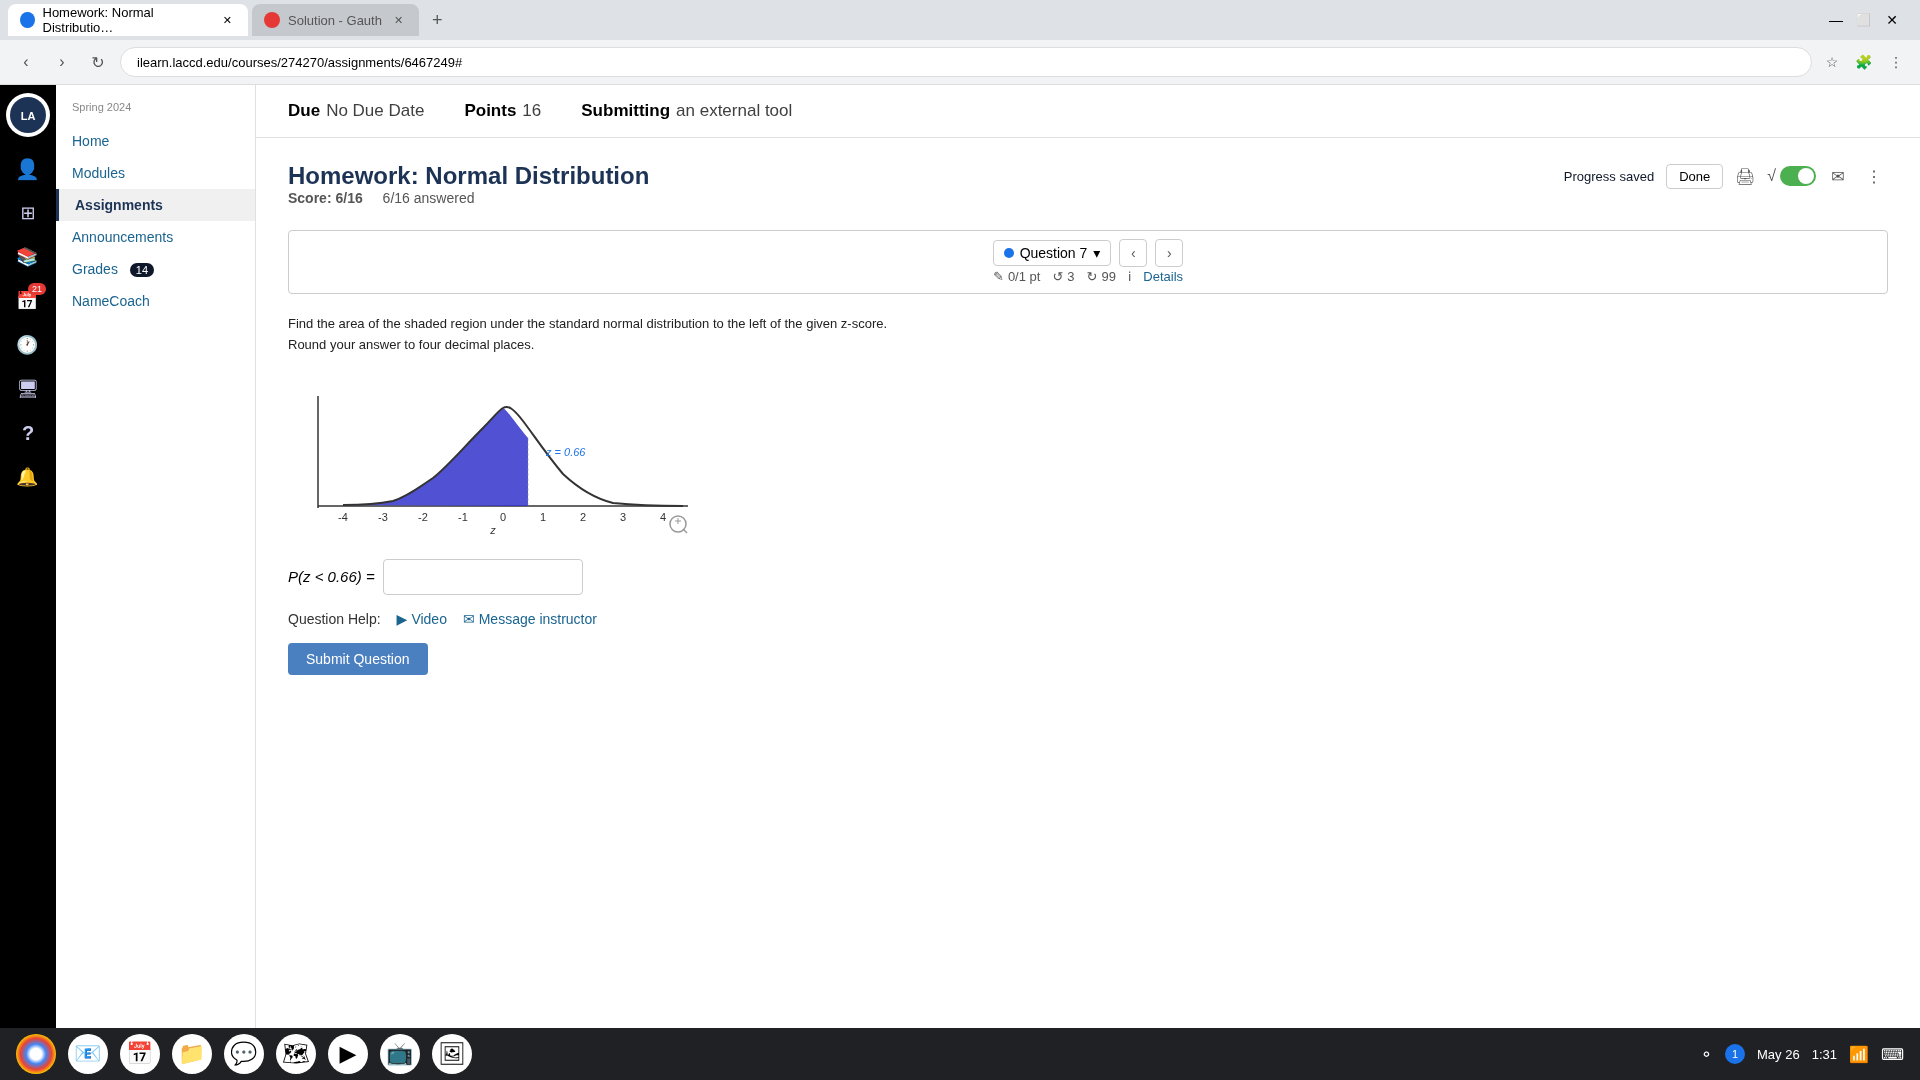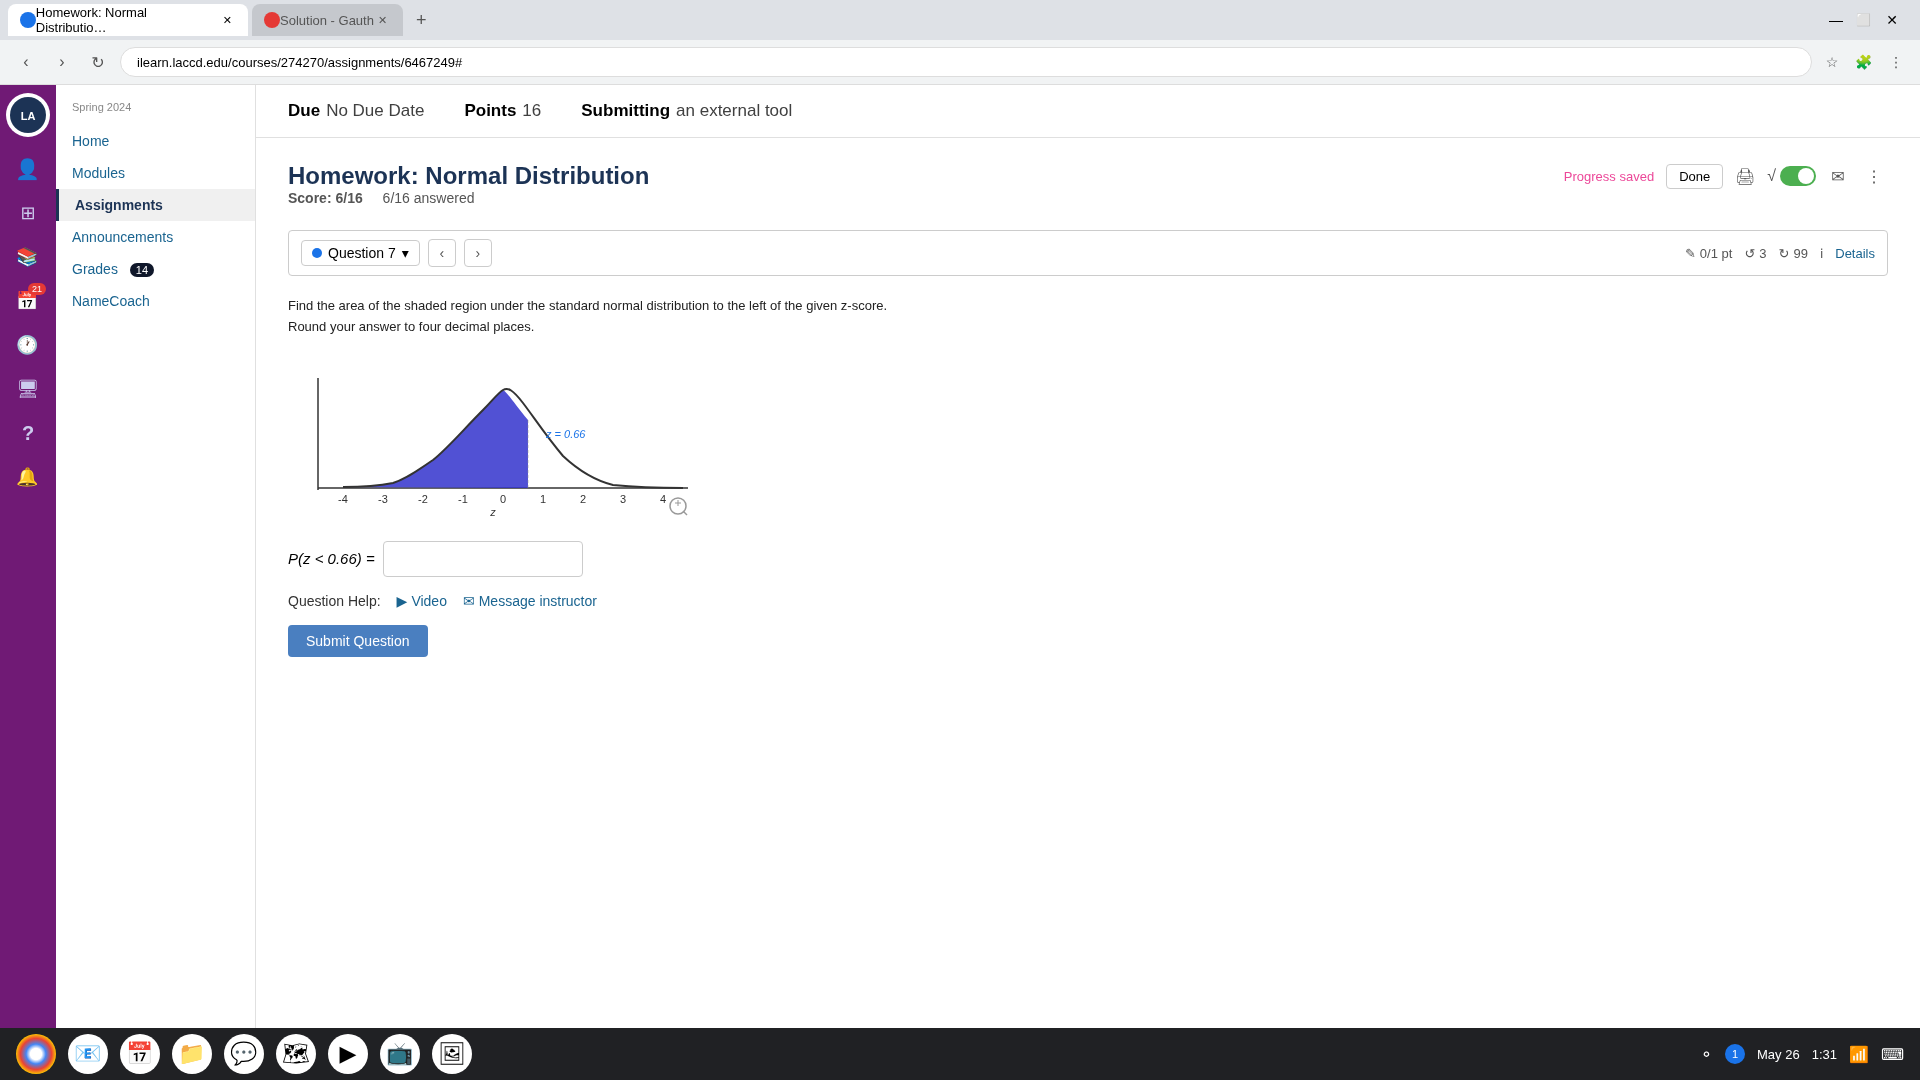--- a/index.html
+++ b/index.html
@@ -1,40 +1,40 @@
 <!DOCTYPE html>
 <html><head>
   <meta charset="utf-8">
   <style>
     * { margin: 0; padding: 0; box-sizing: border-box; }
     body { font-family: 'Segoe UI', Arial, sans-serif; background: #fff; width: 1920px; height: 1080px; overflow: hidden; font-size: 14px; }
 
     
     .browser-chrome { background: #f1f3f4; border-bottom: 1px solid #ddd; }
     .tab-bar { display: flex; align-items: center; height: 40px; background: #dee1e6; padding: 0 8px; gap: 4px; }
-    .tab { display: flex; align-items: center; height: 32px; padding: 0 12px; border-radius: 8px 8px 0 0; font-size: 13px; max-width: 240px; }
+    .tab { display: flex; align-items: center; height: 32px; padding: 0 12px; border-radius: 8px 8px 0 0; font-size: 13px; gap: 8px; max-width: 240px; }
     .tab.active { background: #fff; }
     .tab.inactive { background: #c5c8cd; color: #555; }
     .tab-favicon { width: 16px; height: 16px; border-radius: 50%; display: inline-block; }
     .tab-close { font-size: 11px; cursor: pointer; padding: 2px 4px; border-radius: 50%; }
     .new-tab-btn { width: 28px; height: 28px; border-radius: 50%; display: flex; align-items: center; justify-content: center; font-size: 18px; cursor: pointer; color: #555; }
     .window-controls { margin-left: auto; display: flex; gap: 4px; padding-right: 8px; }
     .win-btn { width: 24px; height: 24px; border-radius: 50%; display: flex; align-items: center; justify-content: center; font-size: 12px; cursor: pointer; }
 
     .address-bar { display: flex; align-items: center; height: 44px; padding: 0 12px; gap: 8px; background: #f1f3f4; }
     .nav-btn { width: 28px; height: 28px; border-radius: 50%; display: flex; align-items: center; justify-content: center; cursor: pointer; font-size: 16px; color: #555; }
     .address-input { flex: 1; height: 30px; border: none; border-radius: 15px; background: #fff; padding: 0 16px; font-size: 13px; outline: none; border: 1px solid #ddd; }
     .addr-icons { display: flex; gap: 8px; align-items: center; }
     .addr-icon { width: 24px; height: 24px; display: flex; align-items: center; justify-content: center; cursor: pointer; font-size: 14px; color: #555; }
 
     
     .app-layout { display: flex; height: calc(1080px - 84px); }
 
     
-    .lms-sidebar { width: 56px; background: #701a75; display: flex; flex-direction: column; align-items: center; padding: 8px 0; gap: 4px; }
+    .lms-sidebar { width: 56px; background: #000000; display: flex; flex-direction: column; align-items: center; padding: 8px 0; gap: 4px; }
     .lms-icon { width: 40px; height: 40px; display: flex; align-items: center; justify-content: center; border-radius: 8px; cursor: pointer; color: #aec; font-size: 18px; position: relative; }
     .lms-logo { width: 44px; height: 44px; background: #fff; border-radius: 50%; display: flex; align-items: center; justify-content: center; margin-bottom: 8px; }
     .badge { position: absolute; top: 2px; right: 2px; background: #e53935; color: #fff; border-radius: 10px; font-size: 9px; padding: 1px 4px; min-width: 16px; text-align: center; }
     .expand-btn { margin-top: auto; color: #aaa; cursor: pointer; font-size: 16px; width: 40px; height: 30px; display: flex; align-items: center; justify-content: center; }
 
     
     .course-sidebar { width: 200px; background: #fff; border-right: 1px solid #e0e0e0; padding: 16px 0; }
     .semester-label { font-size: 11px; color: #888; padding: 0 16px 12px; }
     .nav-item { padding: 8px 16px; font-size: 14px; cursor: pointer; color: #1a6490; }
     .nav-item.active { font-weight: bold; color: #1c3355; border-left: 3px solid #1c3355; background: #f0f0f0; }
@@ -44,30 +44,30 @@
     .main-content { flex: 1; overflow-y: auto; background: #fff; }
     .assignment-header { padding: 16px 32px; border-bottom: 1px solid #e0e0e0; display: flex; gap: 40px; align-items: center; }
     .header-item { display: flex; gap: 6px; align-items: center; font-size: 17px; }
     .header-label { font-weight: bold; }
     .header-value { color: #404040; }
 
     .assignment-body { padding: 24px 32px; }
     .assignment-title-row { display: flex; justify-content: space-between; align-items: flex-start; margin-bottom: 8px; }
     .assignment-title { font-size: 24px; font-weight: bold; color: #1c3355; }
     .title-actions { display: flex; align-items: center; gap: 8px; }
-    .progress-saved { color: #ec4899; font-size: 13px; margin-right: 4px; }
+    .progress-saved { color: #0f172a; font-size: 13px; margin-right: 4px; }
     .done-btn { background: #fff; border: 1px solid #ccc; border-radius: 4px; padding: 4px 12px; font-size: 13px; cursor: pointer; }
     .icon-btn { width: 28px; height: 28px; border-radius: 50%; display: flex; align-items: center; justify-content: center; cursor: pointer; font-size: 16px; color: #555; }
     .toggle-green { background: #4caf50; border-radius: 10px; width: 36px; height: 20px; display: flex; align-items: center; justify-content: flex-end; padding: 2px; }
     .toggle-knob { width: 16px; height: 16px; background: #fff; border-radius: 50%; }
 
     .score-row { font-size: 14px; color: #555; margin-bottom: 16px; }
     .score-val { font-weight: 600; margin-right: 16px; }
 
-    .question-nav { display: flex; justify-content: space-between; align-items: center; margin-bottom: 20px; border: 1px solid #ccc; border-radius: 4px; padding: 8px 12px; }
+    .question-nav { display: flex; justify-content: space-between; align-items: center; margin-bottom: 20px; border: 1px solid #ccc; border-radius: 4px; padding: 8px 12px; flex-direction: column; }
     .q-left { display: flex; align-items: center; gap: 8px; }
     .question-select { display: flex; align-items: center; gap: 6px; font-size: 14px; cursor: pointer; background: #fff; border: 1px solid #ccc; border-radius: 4px; padding: 4px 10px; }
     .q-dot { width: 10px; height: 10px; background: #1a73e8; border-radius: 50%; }
     .nav-arrow { width: 28px; height: 28px; border: 1px solid #ccc; border-radius: 4px; display: flex; align-items: center; justify-content: center; cursor: pointer; font-size: 14px; color: #555; }
     .q-right { display: flex; align-items: center; gap: 12px; font-size: 13px; color: #555; }
     .q-info-item { display: flex; align-items: center; gap: 4px; }
     .details-link { color: #1a6490; cursor: pointer; }
 
     .question-text { font-size: 13px; line-height: 1.6; margin-bottom: 20px; color: #222; }
 

